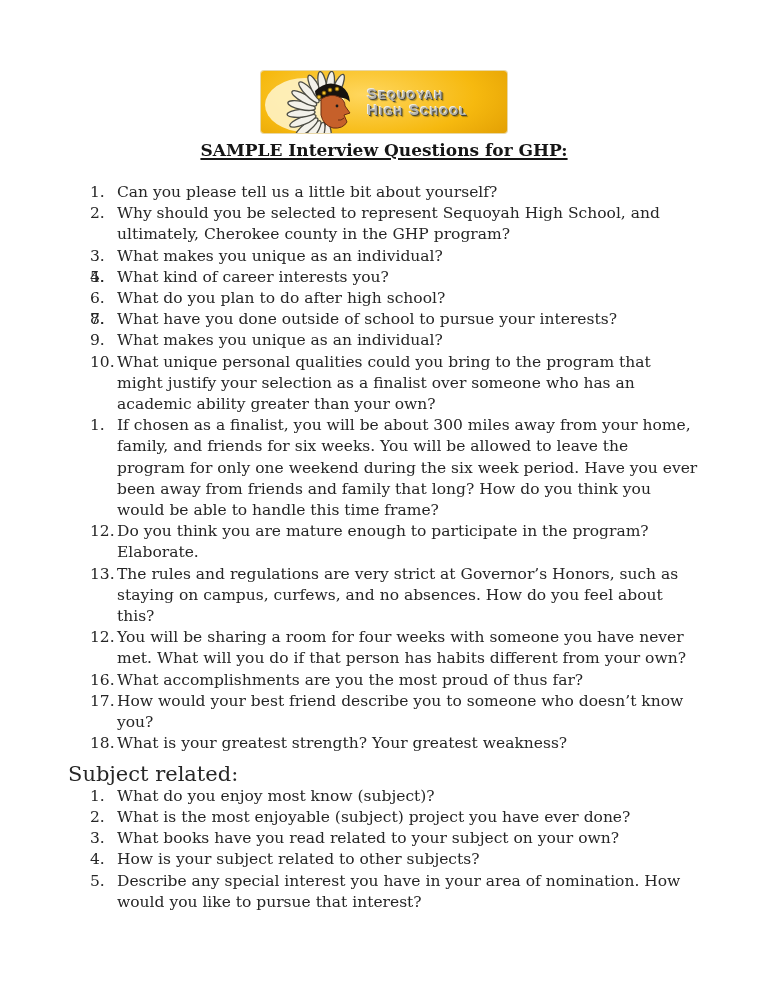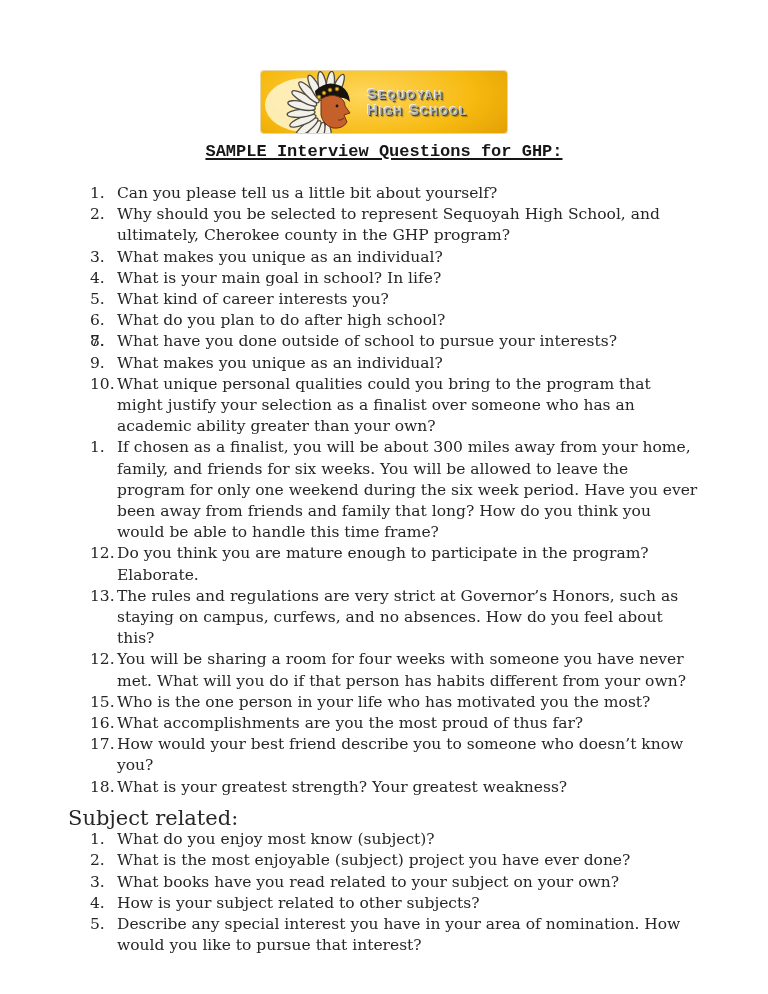--- a/index.html
+++ b/index.html
@@ -41,21 +41,20 @@
     margin: 7px 0 0 0;
     text-align: center;
     font-size: 17px;
     font-weight: bold;
     color: #161616;
   }
   .doc-title span {
     text-decoration: underline;
     text-decoration-thickness: 1.5px;
     text-underline-offset: 2px;
-    font-family: Liberation Mono, monospace;
   }
   
   .content { padding: 0 68px; }
   ol.qlist {
     list-style: none;
     margin: 22px 0 0 0;
     padding: 0;
     font-size: 15.5px;
     line-height: 21.2px;
   }
@@ -141,32 +140,31 @@
   </div>
 
   <h1 class="doc-title"><span>SAMPLE Interview Questions for GHP:</span></h1>
 
   <div class="content">
 
     <ol class="qlist">
       <li><span class="li-num">1.</span><span>Can you please tell us a little bit about yourself?</span></li>
       <li><span class="li-num">2.</span><span>Why should you be selected to represent Sequoyah High School, and ultimately, Cherokee county in the GHP program?</span></li>
       <li><span class="li-num">3.</span><span>What makes you unique as an individual?</span></li>
-      <li><span class="li-num">4.</span><span>What is your main goal in school? In life?</span></li>
+      <li><span class="li-num">4.</span></li>
       <li><span class="li-num">5.</span><span>What kind of career interests you?</span></li>
       <li><span class="li-num">6.</span><span>What do you plan to do after high school?</span></li>
       <li><span class="li-num">7.</span></li>
       <li><span class="li-num">8.</span><span>What have you done outside of school to pursue your interests?</span></li>
       <li><span class="li-num">9.</span><span>What makes you unique as an individual?</span></li>
       <li><span class="li-num">10.</span><span>What unique personal qualities could you bring to the program that might justify your selection as a finalist over someone who has an academic ability greater than your own?</span></li>
       <li><span class="li-num">1.</span><span>If chosen as a finalist, you will be about 300 miles away from your home, family, and friends for six weeks. You will be allowed to leave the program for only one weekend during the six week period. Have you ever been away from friends and family that long? How do you think you would be able to handle this time frame?</span></li>
       <li><span class="li-num">12.</span><span>Do you think you are mature enough to participate in the program? Elaborate.</span></li>
       <li><span class="li-num">13.</span><span>The rules and regulations are very strict at Governor’s Honors, such as staying on campus, curfews, and no absences. How do you feel about this?</span></li>
       <li><span class="li-num">12.</span><span>You will be sharing a room for four weeks with someone you have never met. What will you do if that person has habits different from your own?</span></li>
-      <li><span class="li-num">15.</span><span>Who is the one person in your life who has motivated you the most?</span></li>
       <li><span class="li-num">16.</span><span>What accomplishments are you the most proud of thus far?</span></li>
       <li><span class="li-num">17.</span><span>How would your best friend describe you to someone who doesn’t know you?</span></li>
       <li><span class="li-num">18.</span><span>What is your greatest strength? Your greatest weakness?</span></li>
     </ol>
 
     <div class="section-heading">Subject related:</div>
     <ol class="qlist sub">
       <li><span class="li-num">1.</span><span>What do you enjoy most know (subject)?</span></li>
       <li><span class="li-num">2.</span><span>What is the most enjoyable (subject) project you have ever done?</span></li>
       <li><span class="li-num">3.</span><span>What books have you read related to your subject on your own?</span></li>

